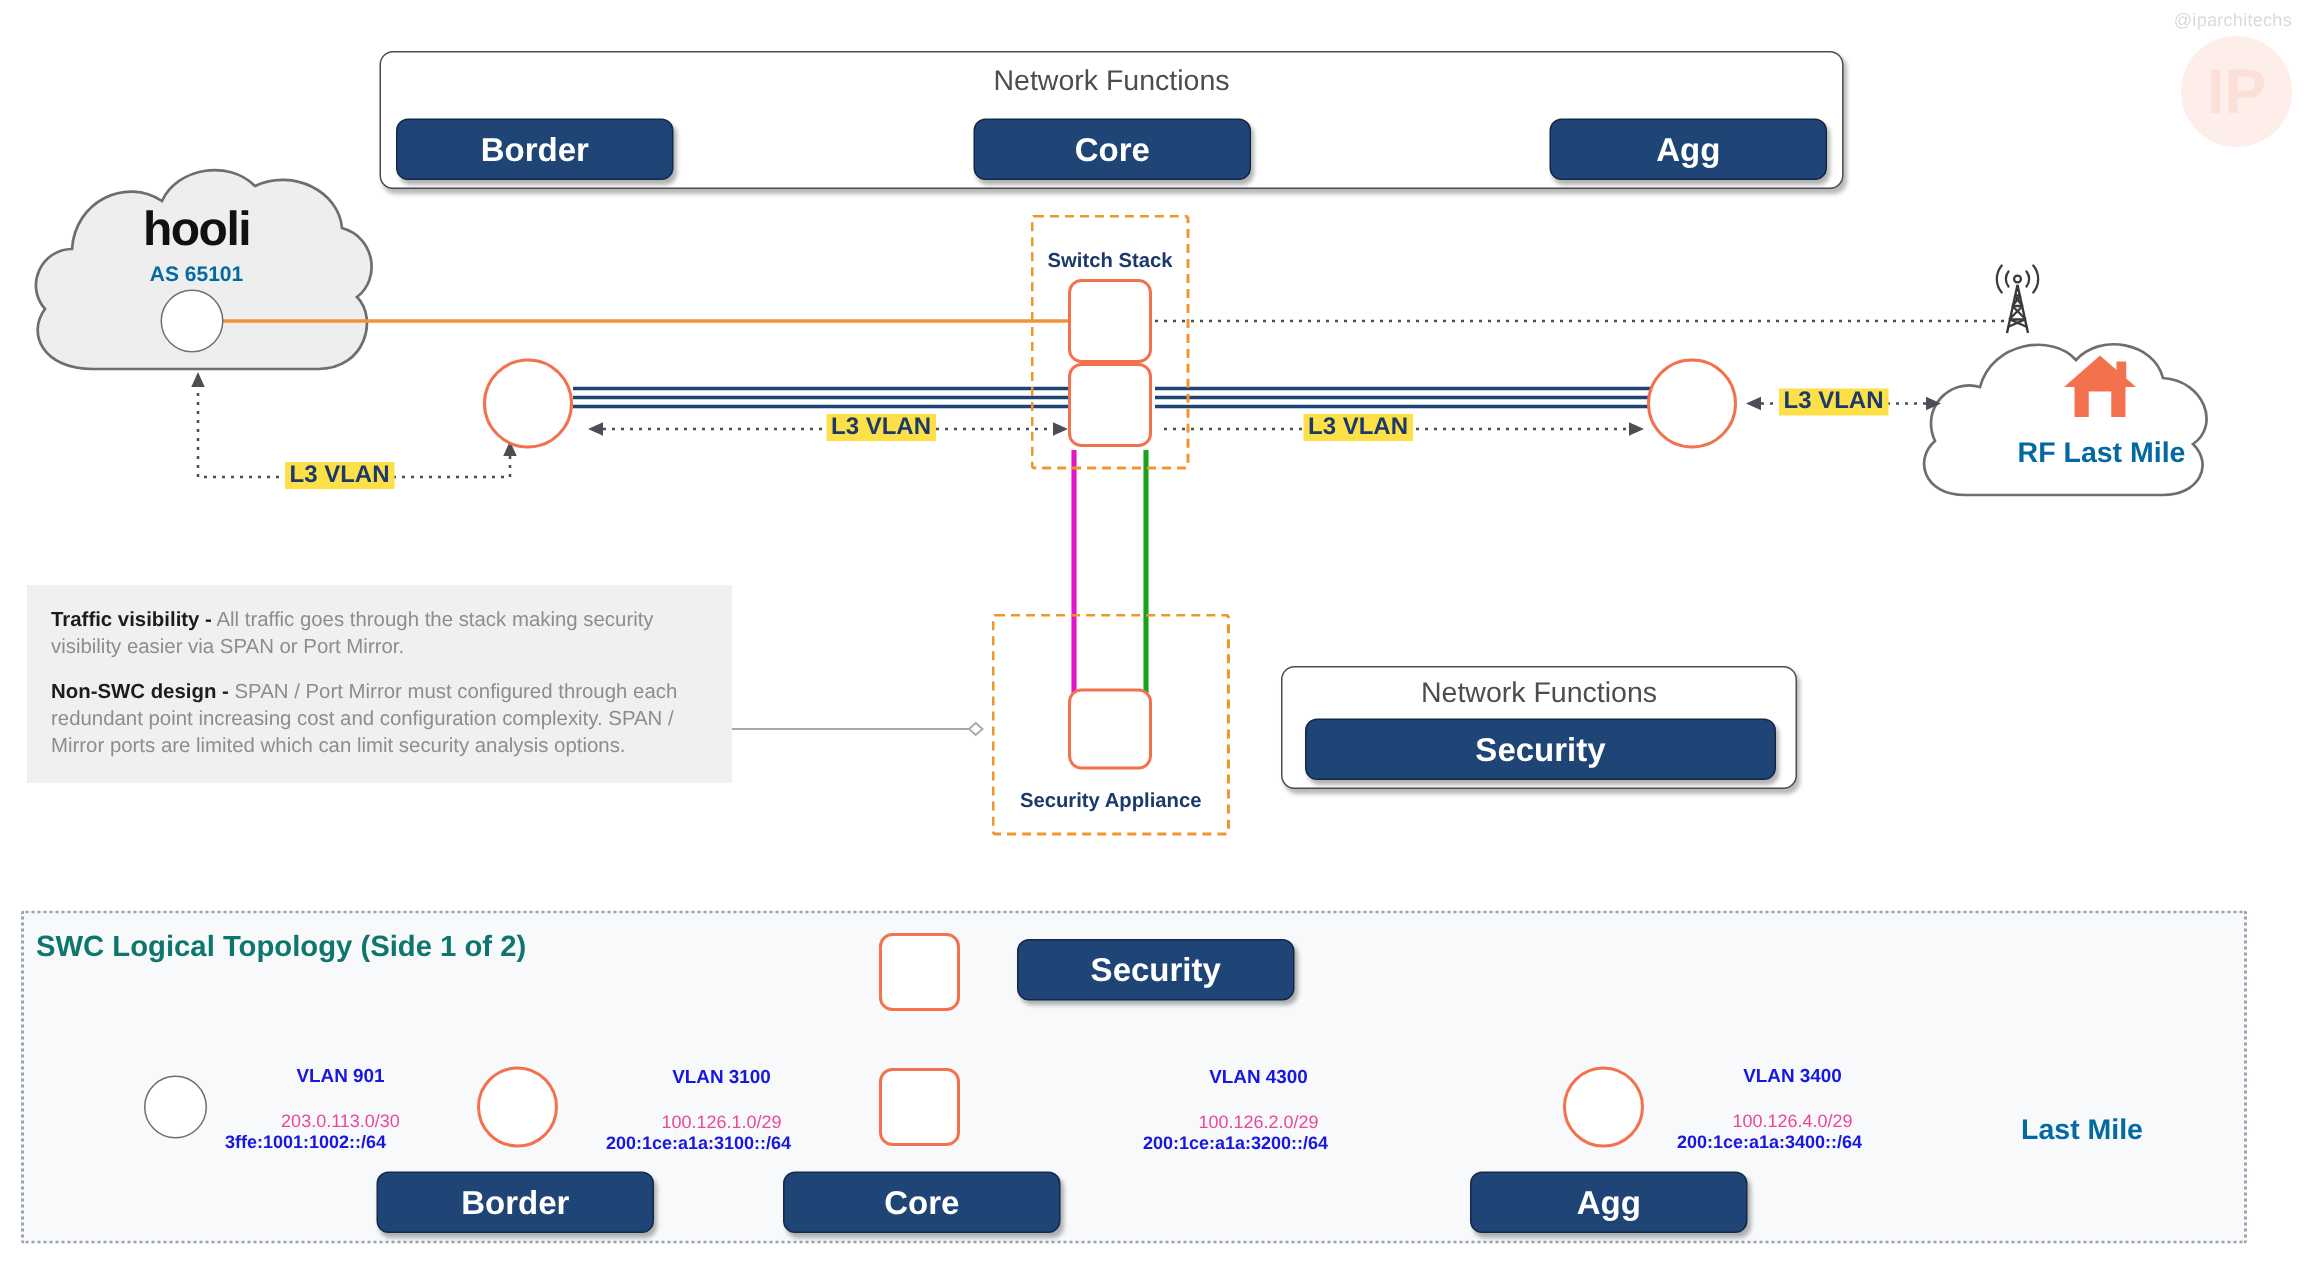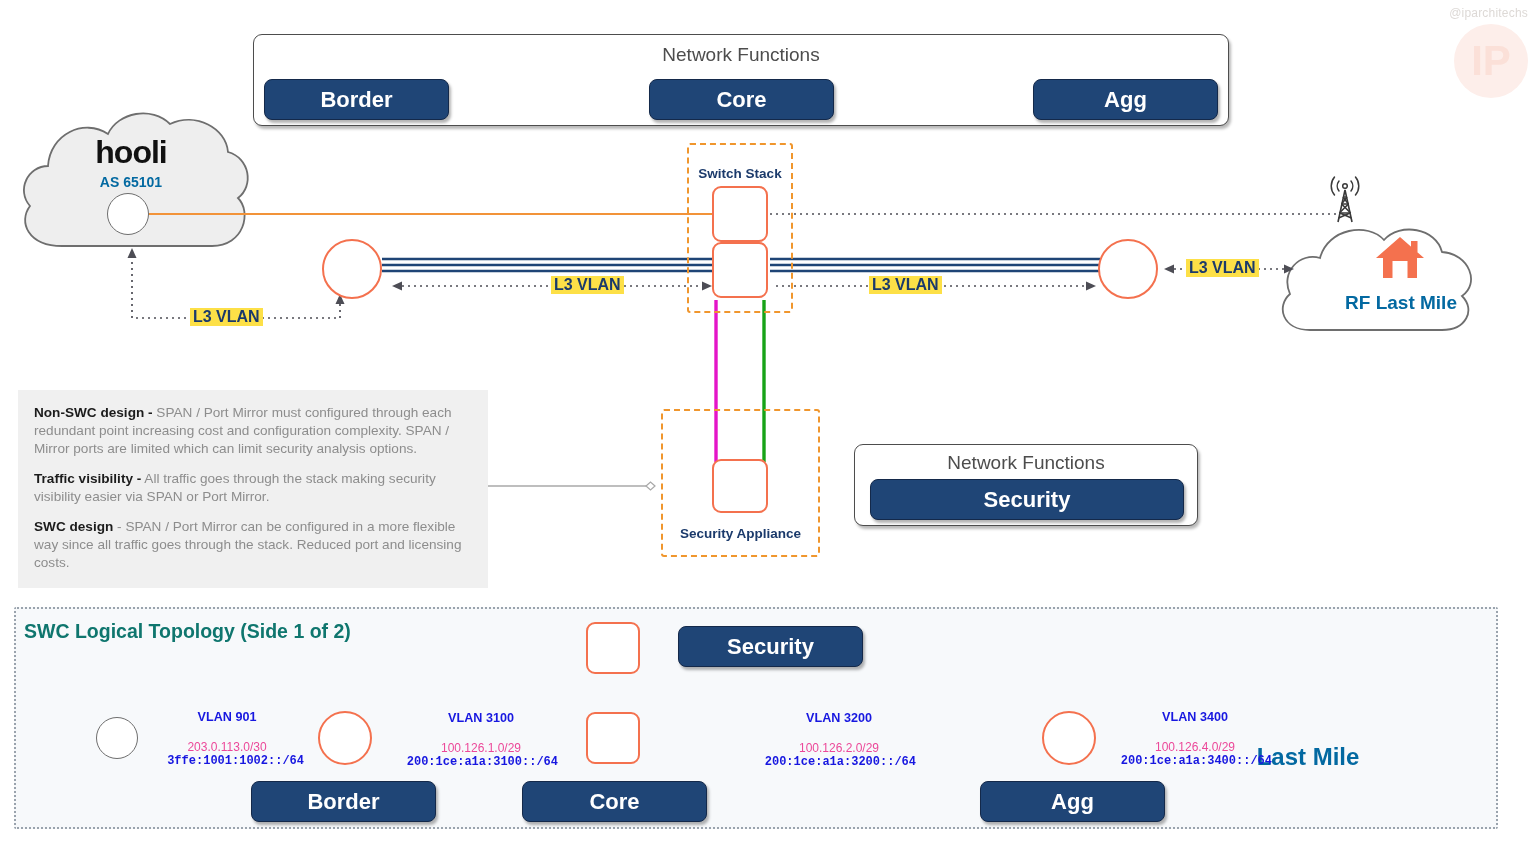--- a/index.html
+++ b/index.html
@@ -96,23 +96,22 @@
   }
   .vlan-name {
     color: #1717e0; font-size: 12.6px; font-weight: 700; text-align: center;
     white-space: nowrap;
   }
   .vlan-v4 {
     color: #ec4899; font-size: 12px; font-weight: 400; text-align: center;
     white-space: nowrap;
   }
   .vlan-v6 {
-    color: #1717e0; font-size: 12px; font-weight: 700; text-align: right;
+    color: #1717e0; font-size: 12px; font-weight: 700; text-align: left;
     white-space: nowrap;
-    font-family: Liberation Mono, monospace;
   }
   svg { display: block; overflow: visible; }
 </style>
 </head>
 <body>
 
 <div class="stage">
 
   <svg class="abs" style="left:0;top:0;width:1536px;height:844px;">
     <defs>
@@ -364,63 +363,59 @@
   <div class="abs switch-box" style="left:712px; top:459px; width:56px; height:54px;"></div>
   <div class="abs dash-title" style="left:661px; top:526px; width:159px;">Security Appliance</div>
 
   <div class="abs link-label" style="left:551px; top:276px;">L3 VLAN</div>
   <div class="abs link-label" style="left:869px; top:276px;">L3 VLAN</div>
   <div class="abs link-label" style="left:1186px; top:259px;">L3 VLAN</div>
   <div class="abs link-label" style="left:190px; top:308px;">L3 VLAN</div>
 
   <div class="abs info-block" style="left:18px; top:390px; width:470px;">
     <p>
-      <b>Non-SWC design -</b>
-      <span>SPAN / Port Mirror must configured through each redundant point increasing cost and configuration complexity.  SPAN / Mirror ports are limited which can limit security analysis options.</span>
-    </p>
-    <p>
       <b>Traffic visibility -</b>
       <span>All traffic goes through the stack making security visibility easier via SPAN or Port Mirror.</span>
     </p>
     <p>
-      <b>SWC design</b>
-      <span>- SPAN / Port Mirror can be configured in a more flexible way since all traffic goes through the stack. Reduced port and licensing costs.</span>
+      <b>Non-SWC design -</b>
+      <span>SPAN / Port Mirror must configured through each redundant point increasing cost and configuration complexity.  SPAN / Mirror ports are limited which can limit security analysis options.</span>
     </p>
   </div>
 
   <div class="abs nf-panel" style="left:854px; top:444px; width:344px; height:82px;">
     <div class="nf-title" style="margin-top:7px;">Network Functions</div>
     <div class="abs nf-pill" style="left:15px; top:34px; width:314px; height:41px;">Security</div>
   </div>
 
   <div class="abs swc-panel" style="left:14px; top:607px; width:1484px; height:222px;"></div>
   <div class="abs swc-title" style="left:24px; top:620px;">SWC Logical Topology (Side 1 of 2)</div>
 
   <div class="abs nf-pill" style="left:678px; top:626px; width:185px; height:41px;">Security</div>
 
   <div class="abs router-circle gray" style="left:96px; top:717px; width:42px; height:42px;"></div>
   <div class="abs router-circle" style="left:318px; top:711px; width:54px; height:54px;"></div>
   <div class="abs switch-box" style="left:586px; top:712px; width:54px; height:52px;"></div>
   <div class="abs switch-box" style="left:586px; top:622px; width:54px; height:52px;"></div>
   <div class="abs router-circle" style="left:1042px; top:711px; width:54px; height:54px;"></div>
 
-  <div class="abs cloud-label" style="left:1240px; top:743px; width:136px; font-size:24px;">Last Mile</div>
+  <div class="abs cloud-label" style="left:1320px; top:743px; width:136px; font-size:19px;">Last Mile</div>
 
   <div class="abs" style="left:150px; top:710px; width:154px;">
     <div class="vlan-name">VLAN 901</div>
     <div class="vlan-v4" style="margin-top:16px;">203.0.113.0/30</div>
     <div class="vlan-v6">3ffe:1001:1002::/64</div>
   </div>
   <div class="abs" style="left:404px; top:711px; width:154px;">
     <div class="vlan-name">VLAN 3100</div>
     <div class="vlan-v4" style="margin-top:16px;">100.126.1.0/29</div>
     <div class="vlan-v6">200:1ce:a1a:3100::/64</div>
   </div>
   <div class="abs" style="left:762px; top:711px; width:154px;">
-    <div class="vlan-name">VLAN 3200</div>
+    <div class="vlan-name">VLAN 4300</div>
     <div class="vlan-v4" style="margin-top:16px;">100.126.2.0/29</div>
     <div class="vlan-v6">200:1ce:a1a:3200::/64</div>
   </div>
   <div class="abs" style="left:1118px; top:710px; width:154px;">
     <div class="vlan-name">VLAN 3400</div>
     <div class="vlan-v4" style="margin-top:16px;">100.126.4.0/29</div>
     <div class="vlan-v6">200:1ce:a1a:3400::/64</div>
   </div>
 
   <div class="abs nf-pill" style="left:251px; top:781px; width:185px; height:41px;">Border</div>

